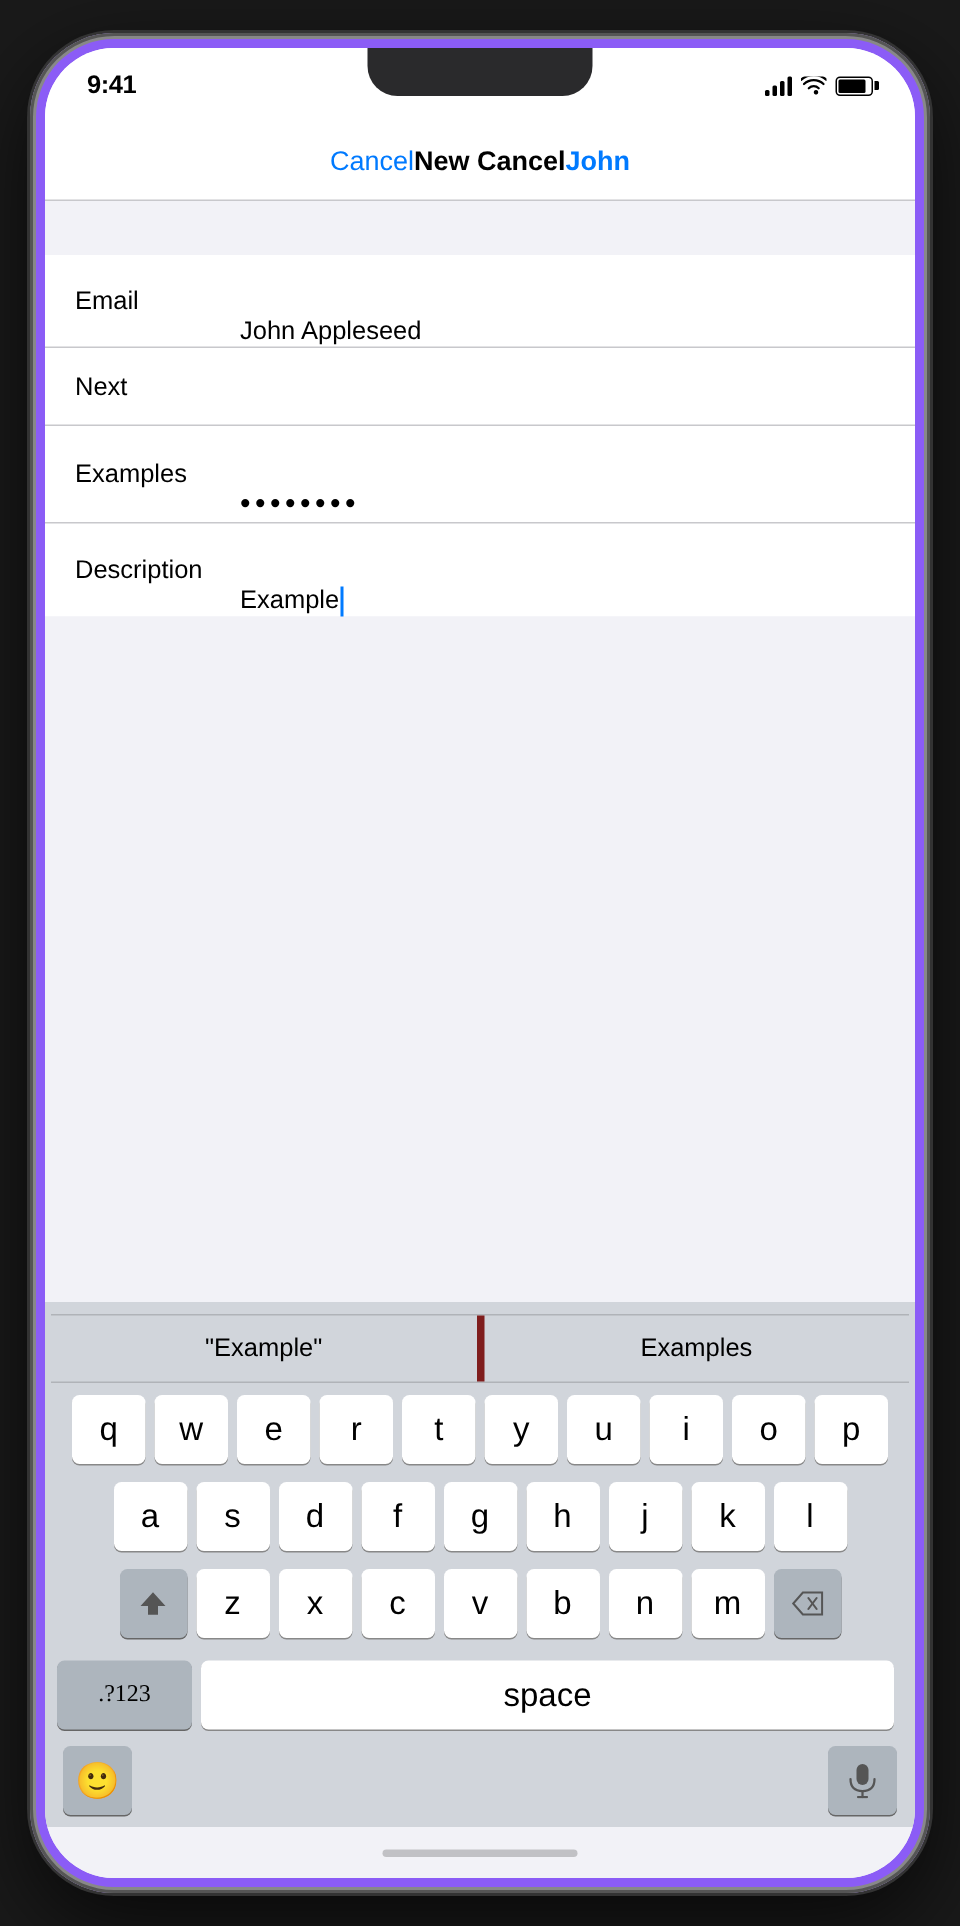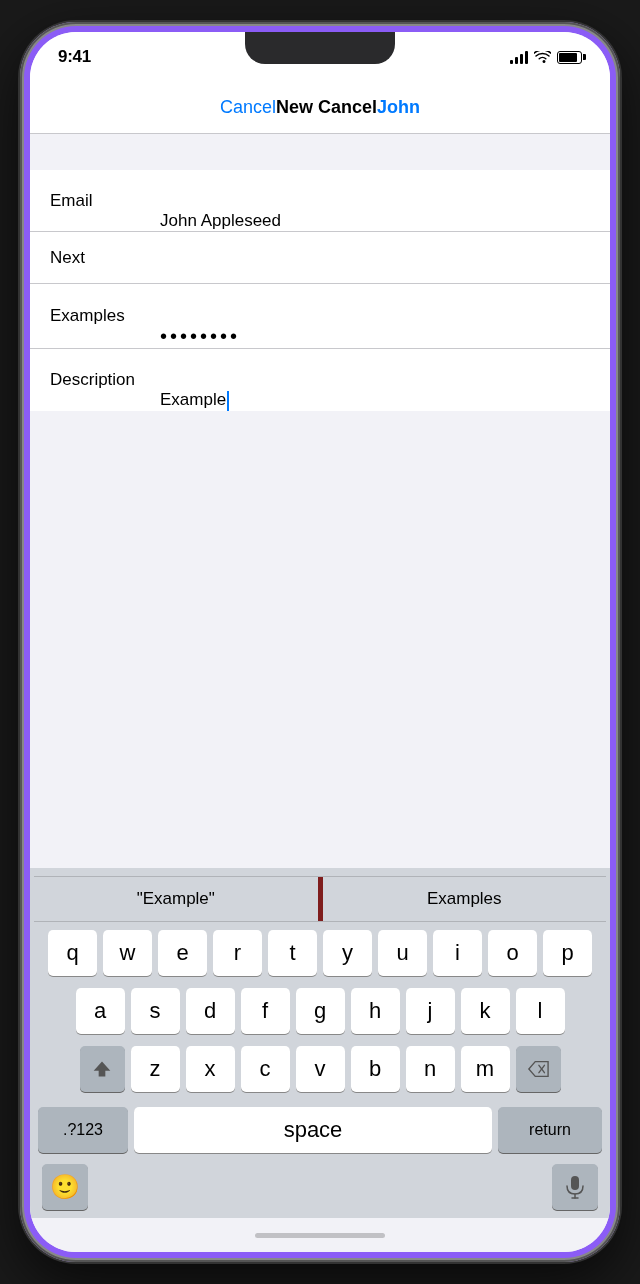--- a/index.html
+++ b/index.html
@@ -321,20 +321,21 @@
 
     .key-delete {
       width: 45px;
       height: 46px;
     }
 
     .key-numbers {
       width: 90px;
       height: 46px;
       font-size: 16px;
+      font-family: Liberation Serif, serif;
     }
 
     .key-space {
       flex: 1;
       height: 46px;
       font-size: 22px;
     }
 
     .key-return {
       width: 104px;
@@ -507,23 +508,20 @@
         </div>
       </div>
 
       <div class="keyboard-bottom-row">
         <div class="key key-special key-numbers">
           <span>.?123</span>
         </div>
         <div class="key key-space" style="margin: 0 6px;">
           <span>space</span>
         </div>
-        <div class="key key-special key-return">
-          <span>return</span>
-        </div>
       </div>
 
       <div style="display:flex; justify-content:space-between; padding: 8px 8px 4px; background: #d1d5db;">
         <div class="key-emoji">🙂</div>
         <div class="key-mic">
           <svg width="18" height="24" viewBox="0 0 18 24">
             <rect x="5" y="1" width="8" height="14" rx="4" fill="#555"></rect>
             <path d="M1 11 Q1 19 9 19 Q17 19 17 11" stroke="#555" stroke-width="1.5" fill="none" stroke-linecap="round"></path>
             <line x1="9" y1="19" x2="9" y2="23" stroke="#555" stroke-width="1.5" stroke-linecap="round"></line>
             <line x1="6" y1="23" x2="12" y2="23" stroke="#555" stroke-width="1.5" stroke-linecap="round"></line>

